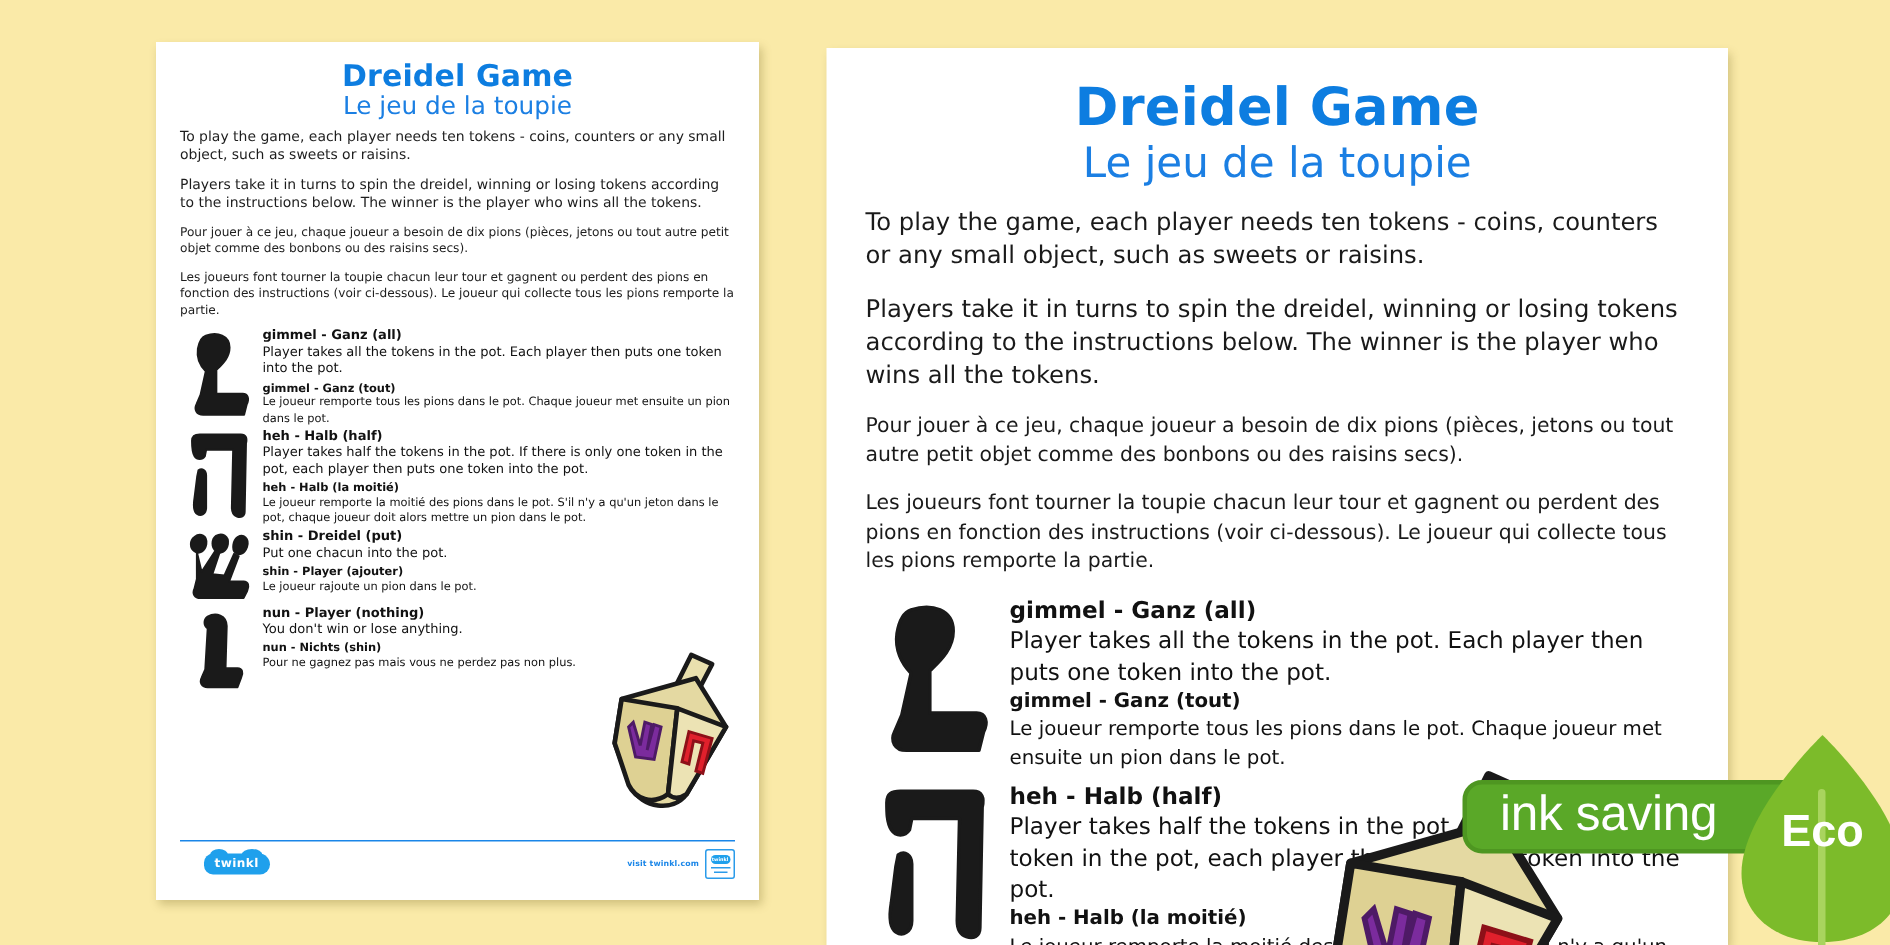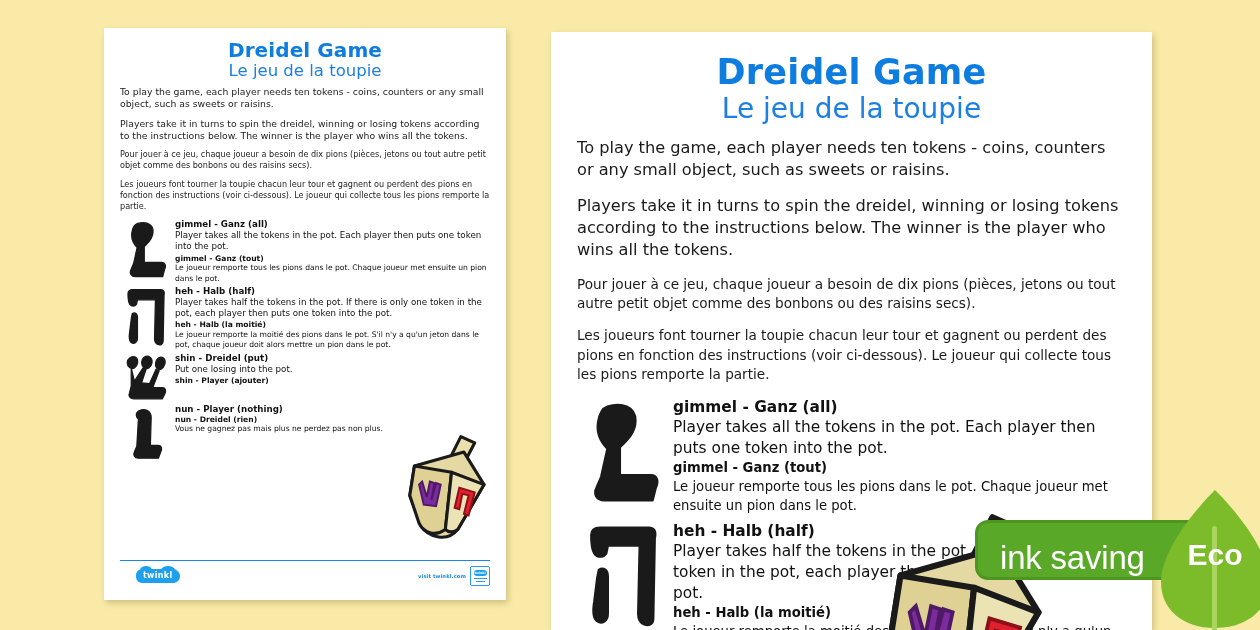--- a/index.html
+++ b/index.html
@@ -125,22 +125,22 @@
   .dreidel-small { position: absolute; right: 8px; bottom: 48px; }
   .dreidel-large { position: absolute; right: 86px; bottom: -112px; }
 
   
   #eco-badge {
     position: absolute; left: 975px; top: 520px;
     display: flex; align-items: center; z-index: 50;
   }
   #eco-badge .bar {
     background: #5aa828; border: 3px solid #4e9621;
-    border-radius: 13px; height: 60px; padding: 16px 78px 0 22px;
-    display: flex; align-items: flex-end;
+    border-radius: 13px; height: 49px; padding: 0 78px 0 22px;
+    display: flex; align-items: flex-start;
   }
   #eco-badge .bar-text {
     color: #ffffff; font-size: 33px; font-weight: normal;
     font-family: "Liberation Sans", sans-serif; letter-spacing: -.2px;
     white-space: nowrap;
   }
   #eco-leaf {
     position: absolute; left: 178px; top: -34px; width: 124px; height: 150px;
   }
   #eco-leaf .eco-text {
@@ -197,35 +197,37 @@
         <g fill="#1a1a1a" stroke="#1a1a1a" stroke-width="3" stroke-linejoin="round">
           <path d="M14 10 C24 2 36 8 34 22 C32 34 22 40 14 34 C6 28 6 16 14 10 Z"></path>
           <path d="M50 8 C60 2 72 8 70 22 C68 34 58 40 50 34 C42 28 42 14 50 8 Z"></path>
           <path d="M86 10 C96 4 106 12 102 26 C98 38 88 42 82 36 C76 30 78 16 86 10 Z"></path>
           <path d="M18 34 L26 68 L48 34 L56 36 L44 72 L64 74 L80 38 L88 42 L72 84 L96 84 C104 84 106 92 102 100 L96 112 L24 112 C14 112 10 104 14 96 L18 80 Z"></path>
         </g>
       </svg>
     </div>
     <div class="txt-cell">
       <div class="hd-en">shin - Dreidel (put)</div>
-      <div class="bd-en">Put one losing into the pot.</div>
+      <div class="bd-en">Put one chacun into the pot.</div>
       <div class="hd-fr">shin - Player (ajouter)</div>
+      <div class="bd-fr">Le joueur rajoute un pion dans le pot.</div>
     </div>
   </div>
 
   <div class="letter-row">
     <div class="glyph-cell">
       <svg width="36" height="60" viewBox="0 0 90 140" aria-hidden="true">
         <path d="M26 10 C40 2 58 8 58 26 L56 96 L76 96 C84 96 86 104 82 112 L76 128 L26 128 C16 128 12 120 16 112 L22 98 L26 30 C20 26 18 16 26 10 Z" fill="#1a1a1a" stroke="#1a1a1a" stroke-width="3" stroke-linejoin="round"></path>
       </svg>
     </div>
     <div class="txt-cell">
       <div class="hd-en">nun - Player (nothing)</div>
-      <div class="hd-fr">nun - Dreidel (rien)</div>
-      <div class="bd-fr">Vous ne gagnez pas mais plus ne perdez pas non plus.</div>
+      <div class="bd-en">You don't win or lose anything.</div>
+      <div class="hd-fr">nun - Nichts (shin)</div>
+      <div class="bd-fr">Pour ne gagnez pas mais vous ne perdez pas non plus.</div>
     </div>
   </div>
 
   <div class="dreidel-small">
     <svg width="96" height="116" viewBox="0 0 120 150" aria-hidden="true">
       <g stroke="#1a1a1a" stroke-width="4" stroke-linejoin="round">
         <path d="M74 6 L92 14 L70 56 L54 46 Z" fill="#e9e0ae"></path>
         <path d="M14 44 L78 26 L104 68 L70 126 C58 142 32 138 22 120 L8 82 Z" fill="#e4d9a2"></path>
         <path d="M14 44 L62 52 L54 126 C40 136 26 130 20 118 L8 82 Z" fill="#ded193"></path>
         <path d="M62 52 L104 68 L70 126 C64 130 58 130 54 126 Z" fill="#ece3b4"></path>

